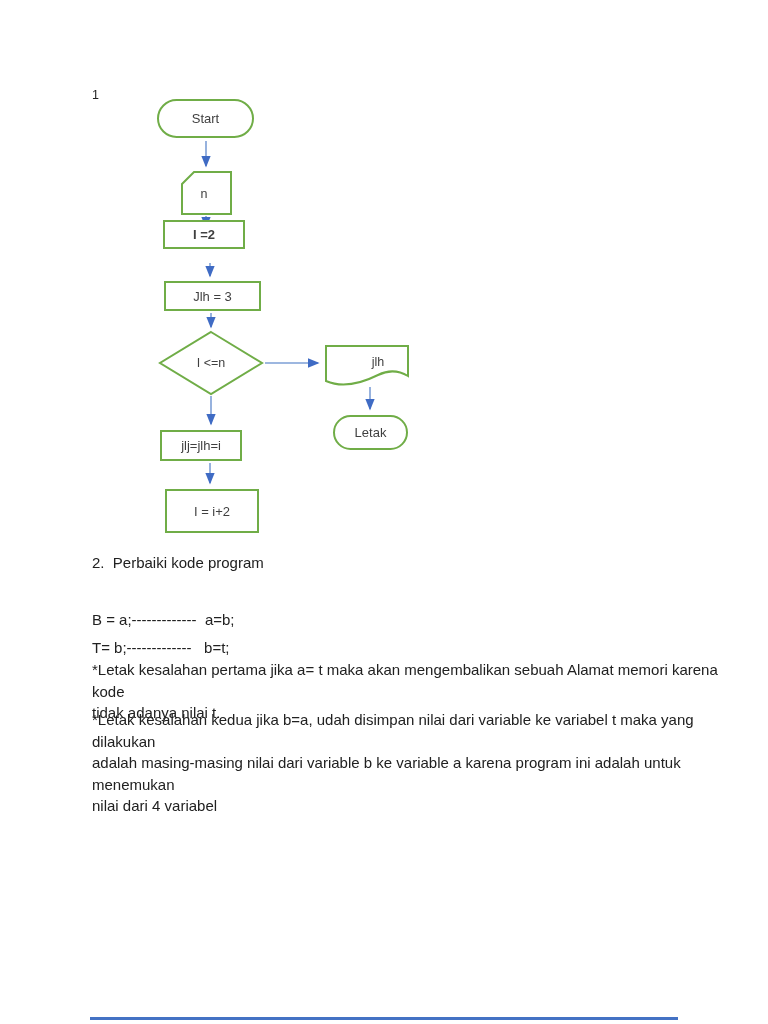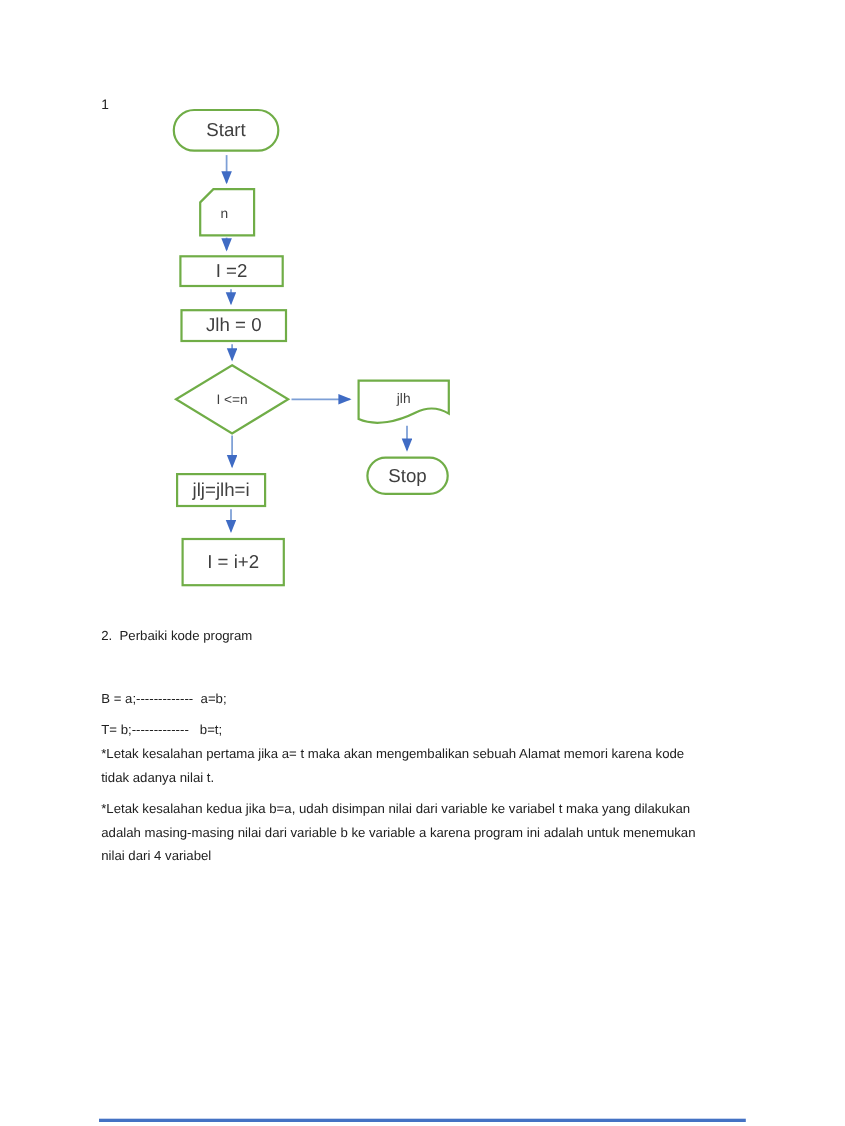--- a/index.html
+++ b/index.html
@@ -7,30 +7,30 @@
     position:relative; width:768px; height:1024px; background:#ffffff;
     font-family:"Liberation Sans", sans-serif; overflow:hidden;
   }
   .page-num {
     position:absolute; left:92px; top:88px; font-size:12.5px; color:#222222;
   }
   #flow-svg { position:absolute; left:0; top:0; pointer-events:none; }
   .shape {
     position:absolute; box-sizing:border-box; background:#ffffff;
     border:2px solid #70ad47; display:flex; align-items:center; justify-content:center;
-    color:#3f3f3f; font-size:17px;
+    color:#3f3f3f; font-size:13px;
   }
   .stadium { border-radius:20px; }
   .node-label {
     position:absolute; display:flex; align-items:center; justify-content:center;
     color:#3f3f3f; font-size:12.5px;
   }
   .tb {
     position:absolute; left:92px; width:648px; color:#212121;
-    font-size:12px; line-height:21.5px; white-space:pre-wrap;margin-top:16px;
+    font-size:15px; line-height:21.5px; white-space:pre-wrap;
   }
   .tb.tight { line-height:21px; }
   .bottom-rule {
     position:absolute; left:90px; top:1017px; width:588px; height:3px;
     background:#4472c4;
   }
 </style>
 </head>
 <body>
 
@@ -60,29 +60,29 @@
       <line x1="210" y1="463" x2="210" y2="483" marker-end="url(#ah)"></line>
       <line x1="265" y1="363" x2="318" y2="363" marker-end="url(#ah)"></line>
       <line x1="370" y1="387" x2="370" y2="409" marker-end="url(#ah)"></line>
     </g>
   </svg>
 
   <div class="shape stadium" style="left:157px; top:99px; width:97px; height:39px;">Start</div>
 
   <div class="node-label" style="left:184px; top:180px; width:40px; height:28px;">n</div>
 
-  <div class="shape" style="left:163px; top:232px; width:95px; height:29px;">I =2</div>
+  <div class="shape" style="left:163px; top:220px; width:82px; height:29px;font-weight:bold;">I =2</div>
 
-  <div class="shape" style="left:164px; top:281px; width:97px; height:30px;">Jlh = 0</div>
+  <div class="shape" style="left:164px; top:281px; width:97px; height:30px;">Jlh = 3</div>
 
   <div class="node-label" style="left:171px; top:348px; width:80px; height:30px;">I &lt;=n</div>
 
-  <div class="node-label" style="left:336px; top:350px; width:62px; height:24px;">jlh</div>
+  <div class="node-label" style="left:347px; top:350px; width:62px; height:24px;">jlh</div>
 
-  <div class="shape stadium" style="left:333px; top:415px; width:75px; height:35px;">Stop</div>
+  <div class="shape stadium" style="left:333px; top:415px; width:75px; height:35px;">Letak</div>
 
   <div class="shape" style="left:160px; top:430px; width:82px; height:31px;">jlj=jlh=i</div>
 
   <div class="shape" style="left:165px; top:489px; width:94px; height:44px;">I = i+2</div>
 
   <div class="tb" style="top:552px;">2.  Perbaiki kode program</div>
 
   <div class="tb" style="top:609px;">B = a;-------------  a=b;</div>
   <div class="tb" style="top:659px;">*Letak kesalahan pertama jika a= t maka akan mengembalikan sebuah Alamat memori karena kode
 tidak adanya nilai t.</div>

